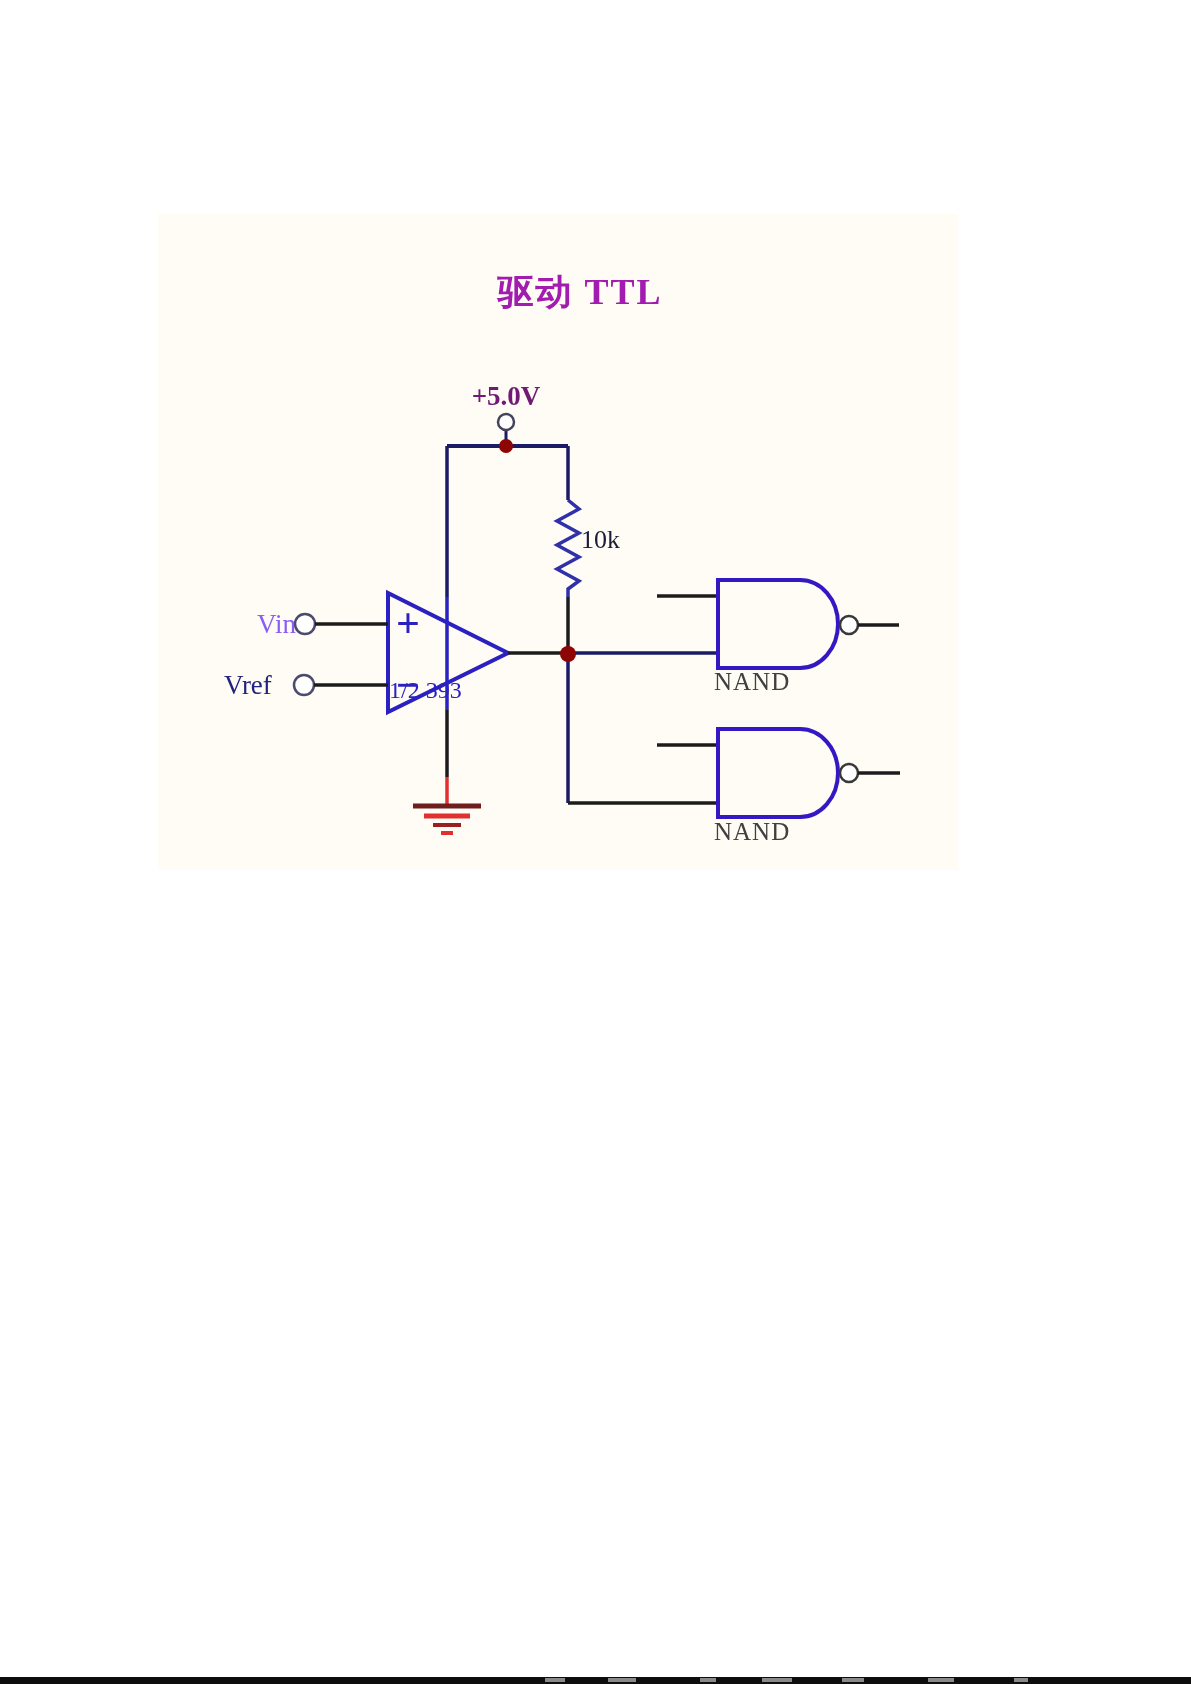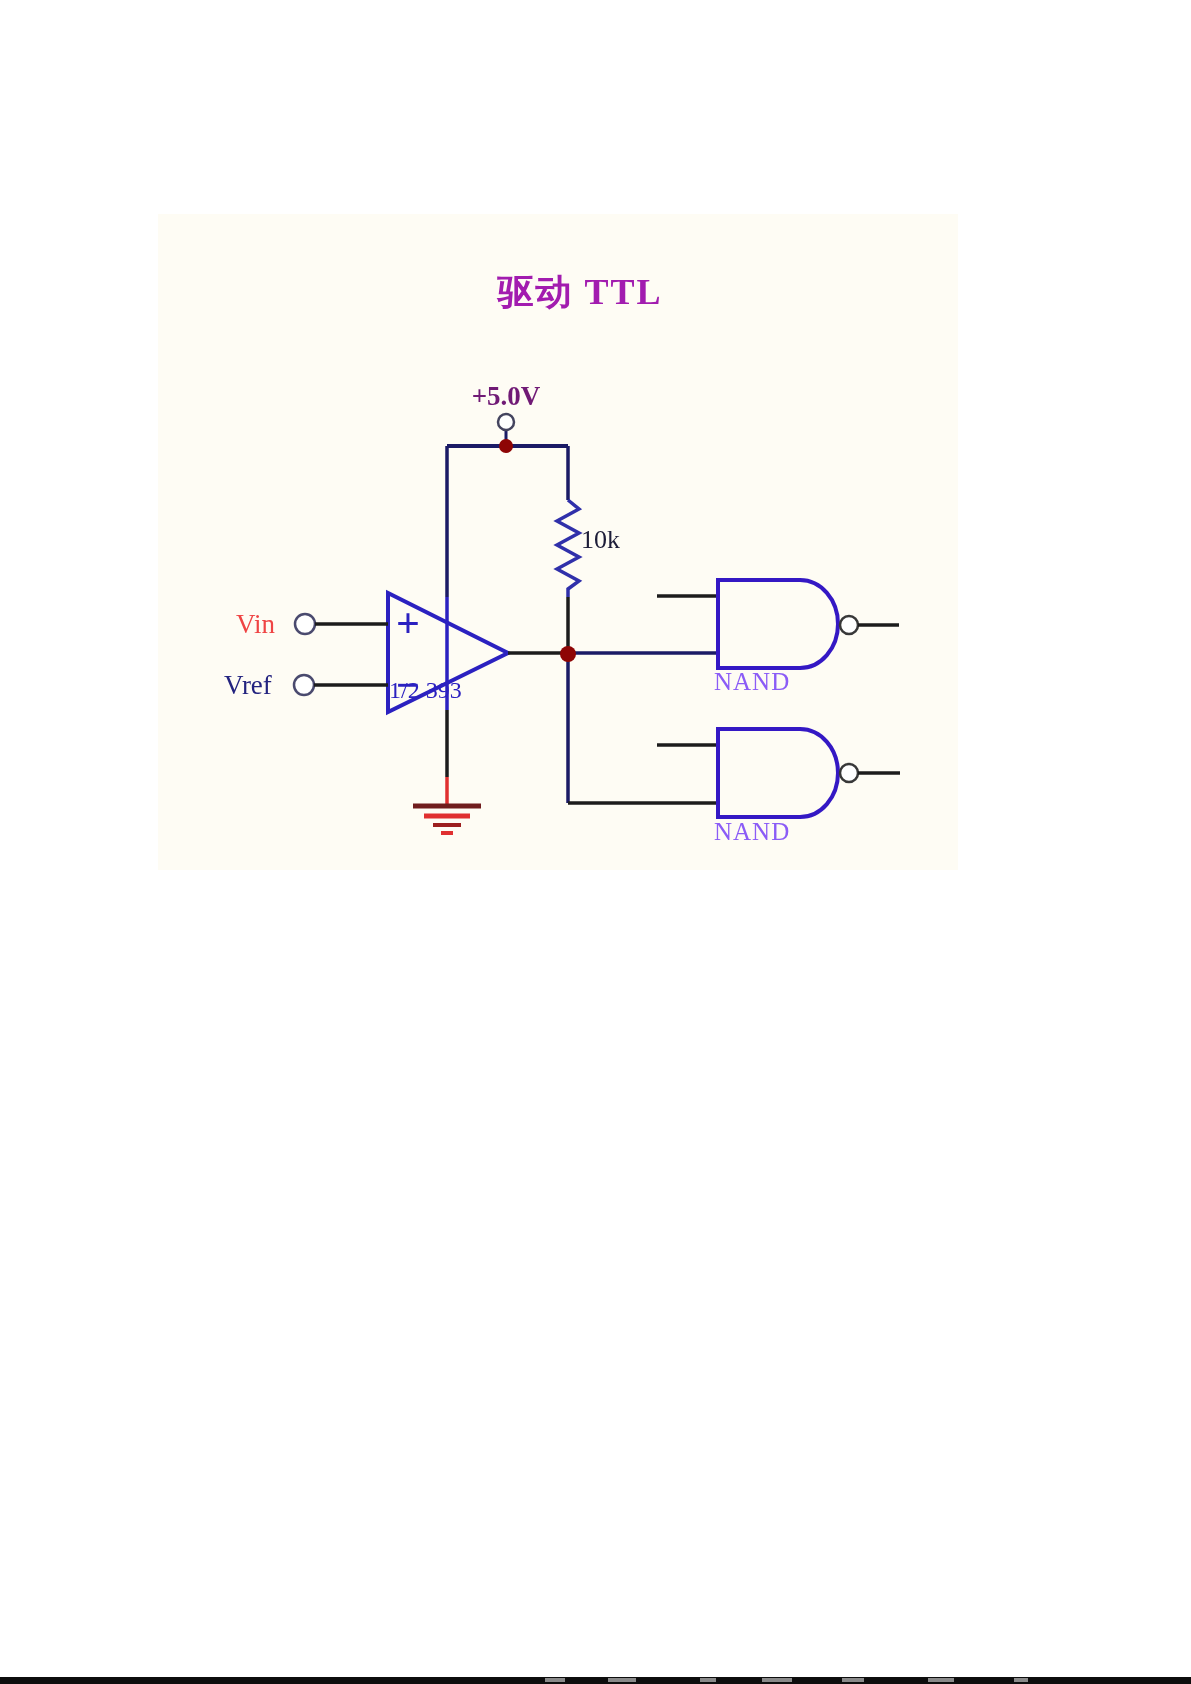--- a/index.html
+++ b/index.html
@@ -14,26 +14,26 @@
   .lbl{position:absolute;line-height:1.15;white-space:nowrap;}
   .title{
     left:430px;top:252px;width:300px;text-align:center;
     font-size:36px;font-weight:700;color:#a21caf;letter-spacing:2px;margin-top:20px;
   }
   .pwr-label{
     left:446px;top:381px;width:120px;text-align:center;
     font-size:27px;font-weight:600;color:#701a75;
   }
   .res-label{left:581px;top:525px;font-size:26px;color:#1d1d38;}
-  .vin-label{left:236px;top:609px;width:60px;text-align:left;font-size:27px;color:#ef4444;}
+  .vin-label{left:236px;top:609px;width:60px;text-align:right;font-size:27px;color:#8b5cf6;}
   .vref-label{left:224px;top:670px;width:74px;text-align:left;font-size:27px;color:#23237f;}
   .designator{left:389px;top:654px;font-size:24px;color:#2b21c0;margin-top:23px;}
   .plus-marker{left:390px;top:602px;width:36px;text-align:center;font-size:42px;font-weight:700;color:#2b21c0;line-height:1;}
   .minus-marker{left:389px;top:664px;width:38px;text-align:center;font-size:42px;font-weight:700;color:#2b21c0;line-height:1;}
-  .nand-label{width:100px;text-align:left;font-size:25px;color:#8b5cf6;letter-spacing:1px;}
+  .nand-label{width:100px;text-align:left;font-size:25px;color:#404040;letter-spacing:1px;}
   .nand1-label{left:714px;top:668px;}
   .nand2-label{left:714px;top:818px;}
   svg.schematic{position:absolute;left:0;top:0;}
   .bottom-bar{
     position:absolute;left:0;top:1677px;width:1191px;height:7px;background:#0d0d0d;
   }
   .bottom-bar .seg{position:absolute;top:1px;height:4px;background:#8a8a8a;}
 </style>
 </head>
 <body>

